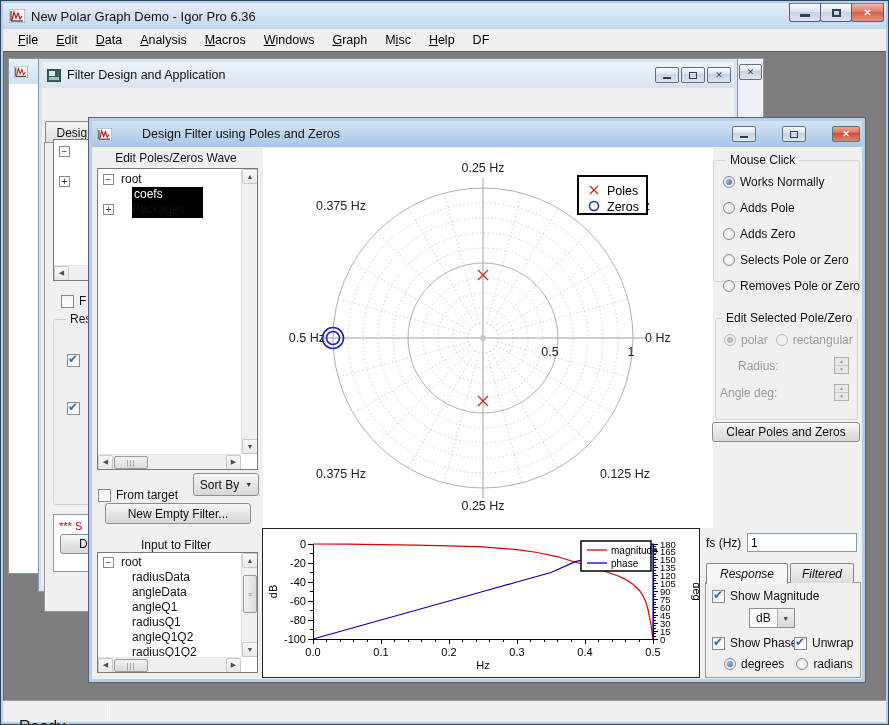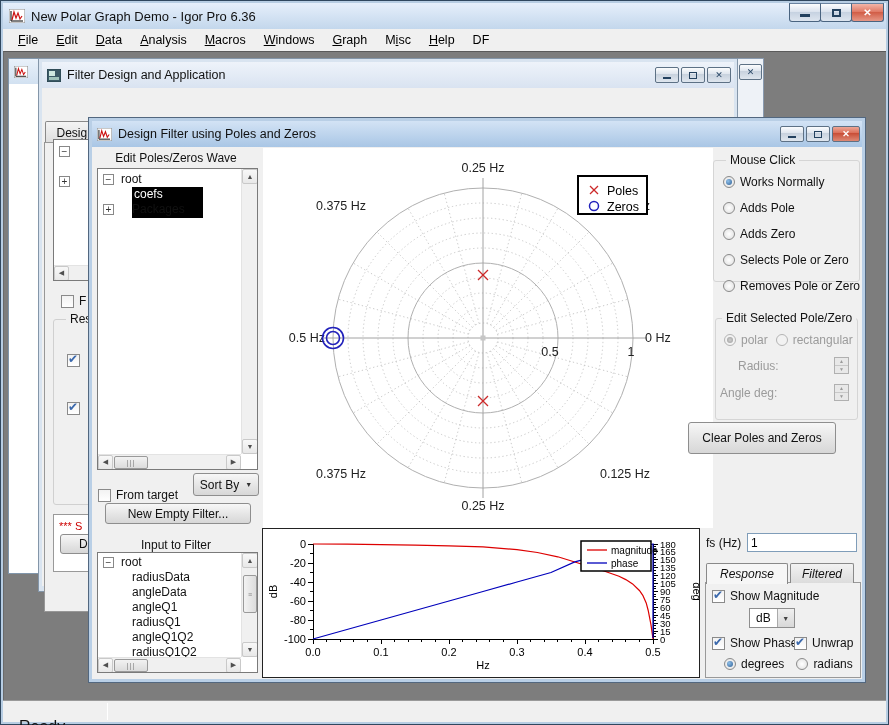--- a/index.html
+++ b/index.html
@@ -89,21 +89,21 @@
   .tree-row .lbl.ind0 { left:23px; }
   .tree-row .lbl.ind1 { left:34px; }
   .tree-row .lbl.selrow { background:#000; color:#fff; padding:0 40px 16px 2px; }
 
   
   .dialog { position:absolute; background:#f0f0f0; }
   .dialog.front { border:1px solid #52677f; box-shadow:0 0 0 0 transparent; padding:3px;
                   background:#b9cfe6; }
   .dialog.back  { border:1px solid #8496a9; padding:3px; background:#d9e4f0; }
   .dlg-titlebar { height:26px; display:flex; align-items:center; padding-left:5px; }
-  .dialog.front .dlg-titlebar { background:linear-gradient(#d3e3f5,#a9c6e5); }
+  .dialog.front .dlg-titlebar { background:linear-gradient(#d3e3f5,#a9c6e5);gap:24px; }
   .dialog.back  .dlg-titlebar { background:linear-gradient(#eef3fa,#d9e3f1); }
   .dlg-titlebar .title { margin-left:6px; font-size:12.5px; }
   .dlg-btn { width:24px; height:16px; border:1px solid #5d7185; border-radius:2px;
              background:linear-gradient(#fbfcfd,#dde4ed 45%,#c8d2de 46%,#dfe6ee);
              display:flex; align-items:center; justify-content:center; font-size:9px;
              color:#2c4a68; margin-left:2px; }
   .dlg-btn.close-red { background:linear-gradient(#eda696,#da6b55 45%,#c94f38 46%,#de8874);
                        color:#fff; font-weight:bold; width:28px; }
   .dlg-client { position:relative; background:#f0f0f0; }
 
@@ -474,21 +474,21 @@
       </div>
       <div class="ctl-row disabled-text" style="left:4px; top:67px;justify-content:flex-end;">
         <span>Angle deg:</span>
       </div>
       <div class="spin" style="position:absolute; right:8px; top:65px;">
         <span>▲</span>
         <span>▼</span>
       </div>
     </div>
 
-    <div class="btn7" style="position:absolute; left:596px; top:275px; width:148px; height:32px;">
+    <div class="btn7" style="position:absolute; left:620px; top:275px; width:148px; height:20px;">
       <span>Clear Poles and Zeros</span>
     </div>
 
     <div style="position:absolute; left:170px; top:381px; width:438px; height:150px;
                 background:#fff; border:1px solid #222;">
       <svg id="resp-svg" width="436" height="148">
           <path d="M50 15L50 110" stroke="#000" stroke-width="1" fill="none" shape-rendering="crispEdges"></path>
           <path d="M50 110L390 110" stroke="#000" stroke-width="1" fill="none" shape-rendering="crispEdges"></path>
           <path d="M390 15L390 110" stroke="#000" stroke-width="1" fill="none" shape-rendering="crispEdges"></path>
           <line x1="45" y1="15" x2="50" y2="15" stroke="#000" shape-rendering="crispEdges"></line>

